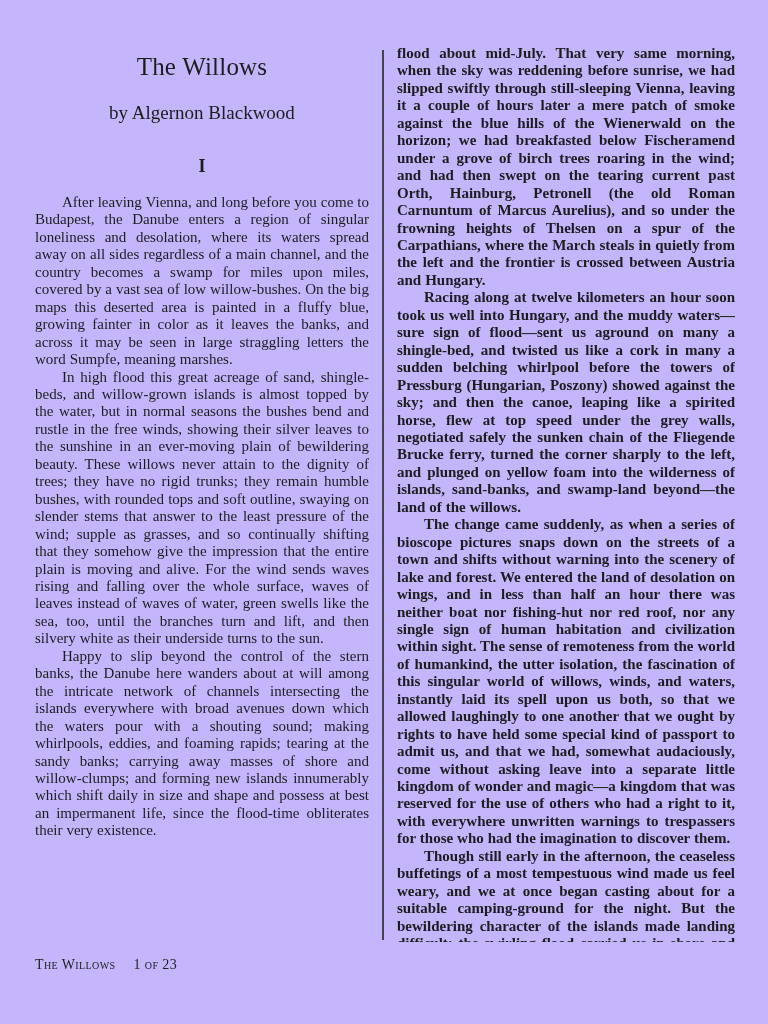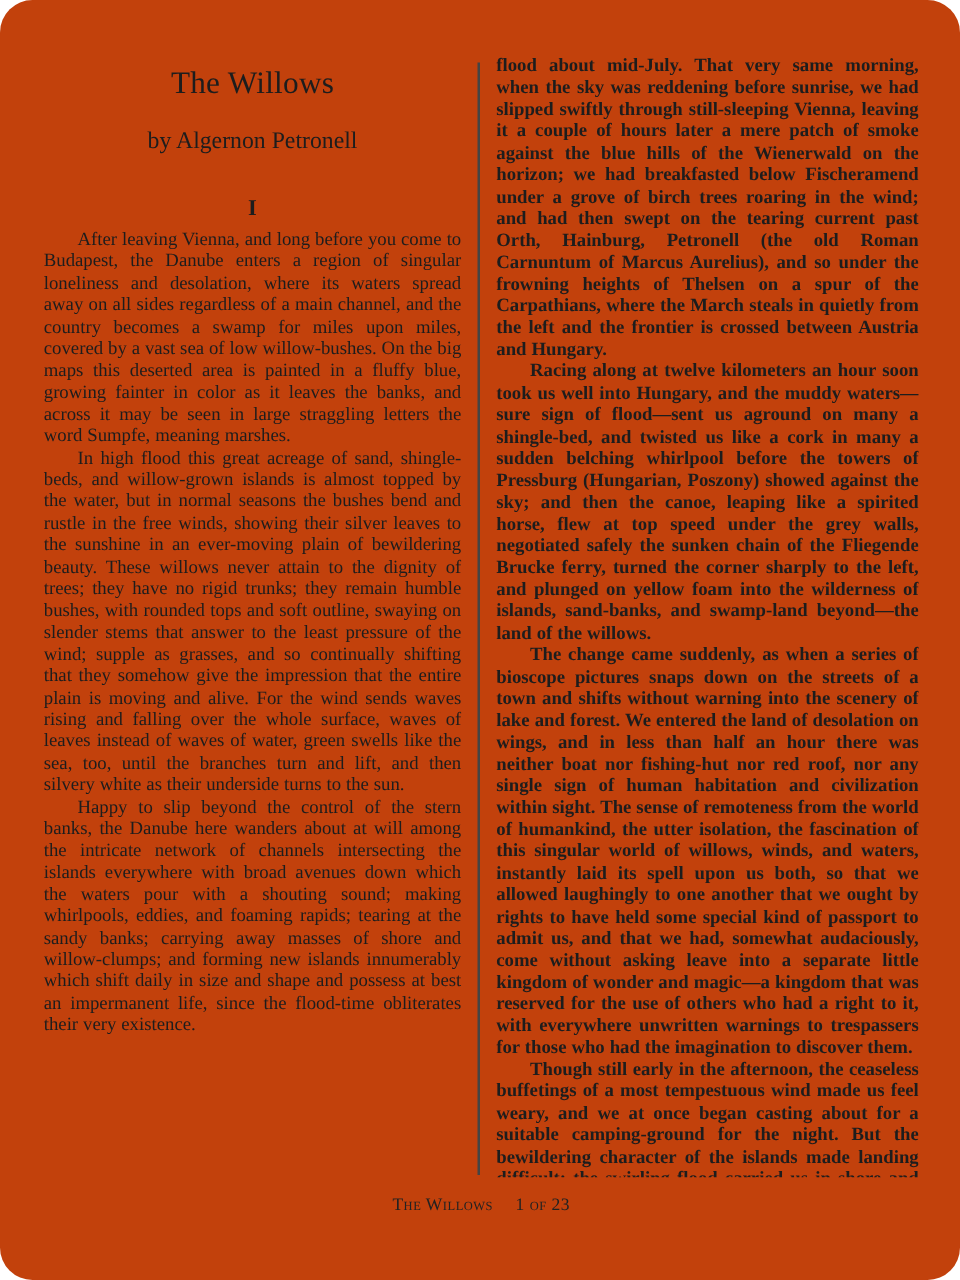--- a/index.html
+++ b/index.html
@@ -8,22 +8,21 @@
     width: 768px;
     height: 1024px;
     font-family: "Liberation Serif", serif;
     color: #1d1d1d;
     overflow: hidden;
   }
   .page {
     width: 768px;
     height: 1024px;
     padding: 45px 33px 0 35px;
-    background: #c2410c;
-    border-radius: 26px;
+    background: #c4b5fd;
   }
   .columns {
     display: flex;
     height: 897px;
     overflow: hidden;
   }
   .col {
     overflow: hidden;
   }
   .col-left { width: 335px; }
@@ -58,41 +57,41 @@
   }
   p.body-par {
     font-size: 15px;
     line-height: 17.45px;
     text-align: justify;
     text-indent: 27px;
     hyphens: auto;
     -webkit-hyphens: auto;
     word-spacing: 0.2px;
   }
-  .col-left p.body-par:first-of-type { margin-top: 6px; }
+  .col-left p.body-par:first-of-type { margin-top: 16px; }
   p.body-par.continuation { text-indent: 0; }
   .footer {
     margin-top: 15px;
-    text-align: center;
+    text-align: left;
     font-variant: small-caps;
     font-size: 14px;
     letter-spacing: 0.4px;
     color: #222222;
   }
   .footer .footer-title { margin-right: 18px; }
 </style>
 </head>
 <body>
 
 <div class="page">
   <div class="columns">
 
     <div class="col col-left">
       <h1 class="book-title">The Willows</h1>
-      <h2 class="book-author">by Algernon Petronell</h2>
+      <h2 class="book-author">by Algernon Blackwood</h2>
       <h3 class="chapter-heading">I</h3>
       <p class="body-par">After leaving Vienna, and long before you come to Budapest, the Danube enters a region of singular loneliness and desolation, where its waters spread away on all sides regardless of a main channel, and the country becomes a swamp for miles upon miles, covered by a vast sea of low willow-bushes. On the big maps this deserted area is painted in a fluffy blue, growing fainter in color as it leaves the banks, and across it may be seen in large straggling letters the word Sumpfe, meaning marshes.</p>
       <p class="body-par">In high flood this great acreage of sand, shingle-beds, and willow-grown islands is almost topped by the water, but in normal seasons the bushes bend and rustle in the free winds, showing their silver leaves to the sunshine in an ever-moving plain of bewildering beauty. These willows never attain to the dignity of trees; they have no rigid trunks; they remain humble bushes, with rounded tops and soft outline, swaying on slender stems that answer to the least pressure of the wind; supple as grasses, and so continually shifting that they somehow give the impression that the entire plain is moving and alive. For the wind sends waves rising and falling over the whole surface, waves of leaves instead of waves of water, green swells like the sea, too, until the branches turn and lift, and then silvery white as their underside turns to the sun.</p>
       <p class="body-par">Happy to slip beyond the control of the stern banks, the Danube here wanders about at will among the intricate network of channels intersecting the islands everywhere with broad avenues down which the waters pour with a shouting sound; making whirlpools, eddies, and foaming rapids; tearing at the sandy banks; carrying away masses of shore and willow-clumps; and forming new islands innumerably which shift daily in size and shape and possess at best an impermanent life, since the flood-time obliterates their very existence.</p>
     </div>
 
     <div class="divider"></div>
 
     <div class="col col-right">
       <p class="body-par continuation">flood about mid-July. That very same morning, when the sky was reddening before sunrise, we had slipped swiftly through still-sleeping Vienna, leaving it a couple of hours later a mere patch of smoke against the blue hills of the Wienerwald on the horizon; we had breakfasted below Fischeramend under a grove of birch trees roaring in the wind; and had then swept on the tearing current past Orth, Hainburg, Petronell (the old Roman Carnuntum of Marcus Aurelius), and so under the frowning heights of Thelsen on a spur of the Carpathians, where the March steals in quietly from the left and the frontier is crossed between Austria and Hungary.</p>

